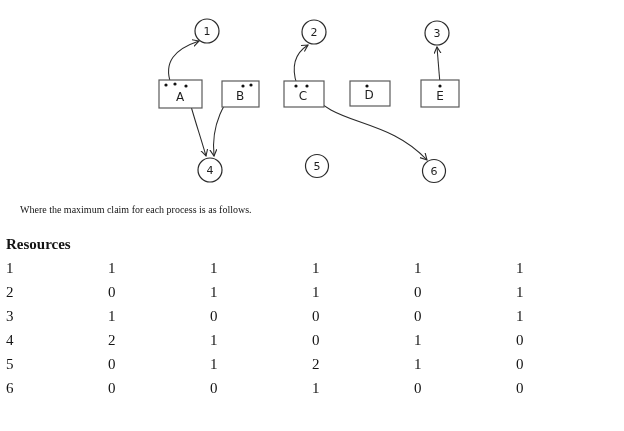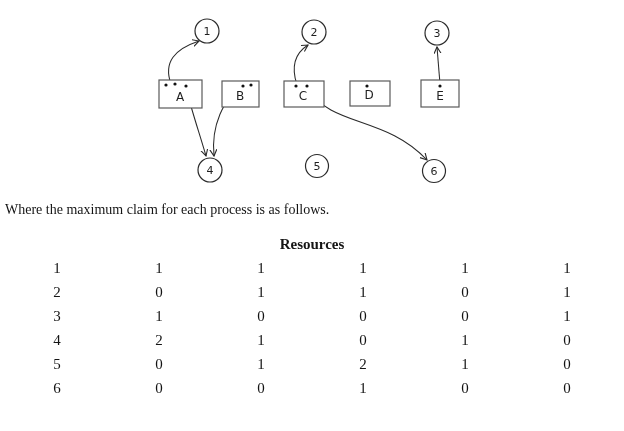--- a/index.html
+++ b/index.html
@@ -19,34 +19,33 @@
     width: 624px;
     height: 195px;
   }
   svg text {
     font-family: "DejaVu Sans", sans-serif;
     fill: #1f1f1f;
   }
   .node-label { font-size: 11px; }
   .box-label  { font-size: 12px; }
   .caption {
-    margin: 6px 0 0 5px;
-    font-size: 14px;
+    margin: 6px 0 0 20px;
+    font-size: 10px;
     line-height: 18px;
   }
   table.claims {
     border-collapse: collapse;
     table-layout: fixed;
     width: 612px;
     margin: 14px 0 0 6px;
   }
   table.claims col { width: 102px; }
   table.claims td, table.claims th {
     padding: 0;
-    text-align: center;
     vertical-align: middle;
     font-size: 15px;
     font-weight: normal;
   }
   tr.group-row td {
     font-weight: bold;
     height: 23px;
   }
   tr.head-row th {
     height: 22px;

